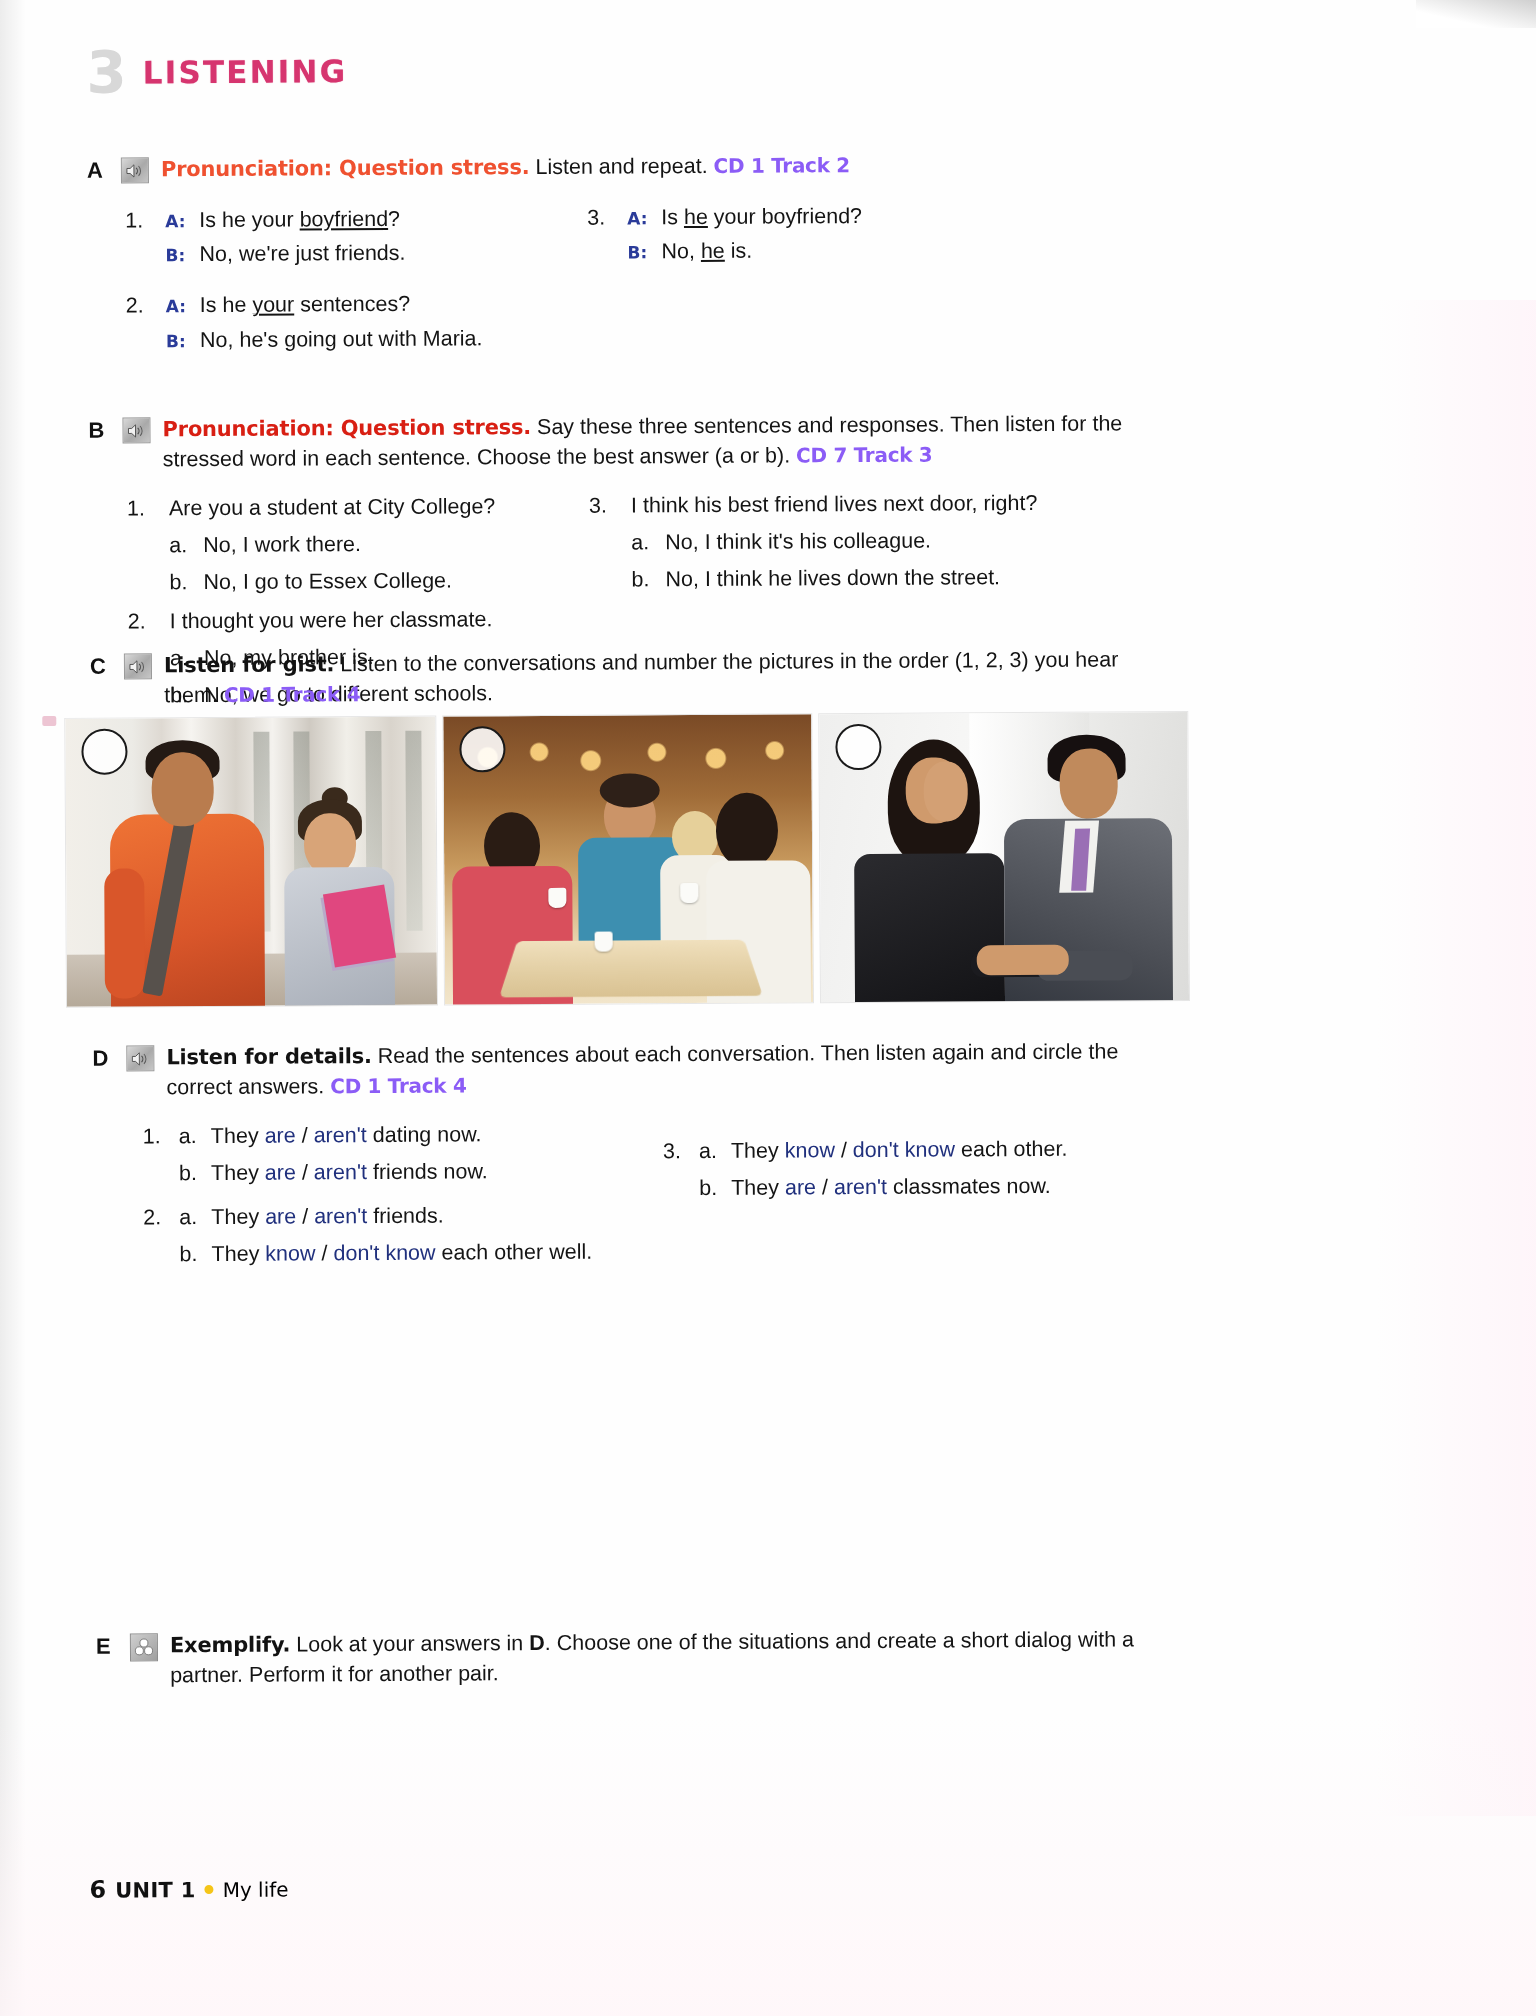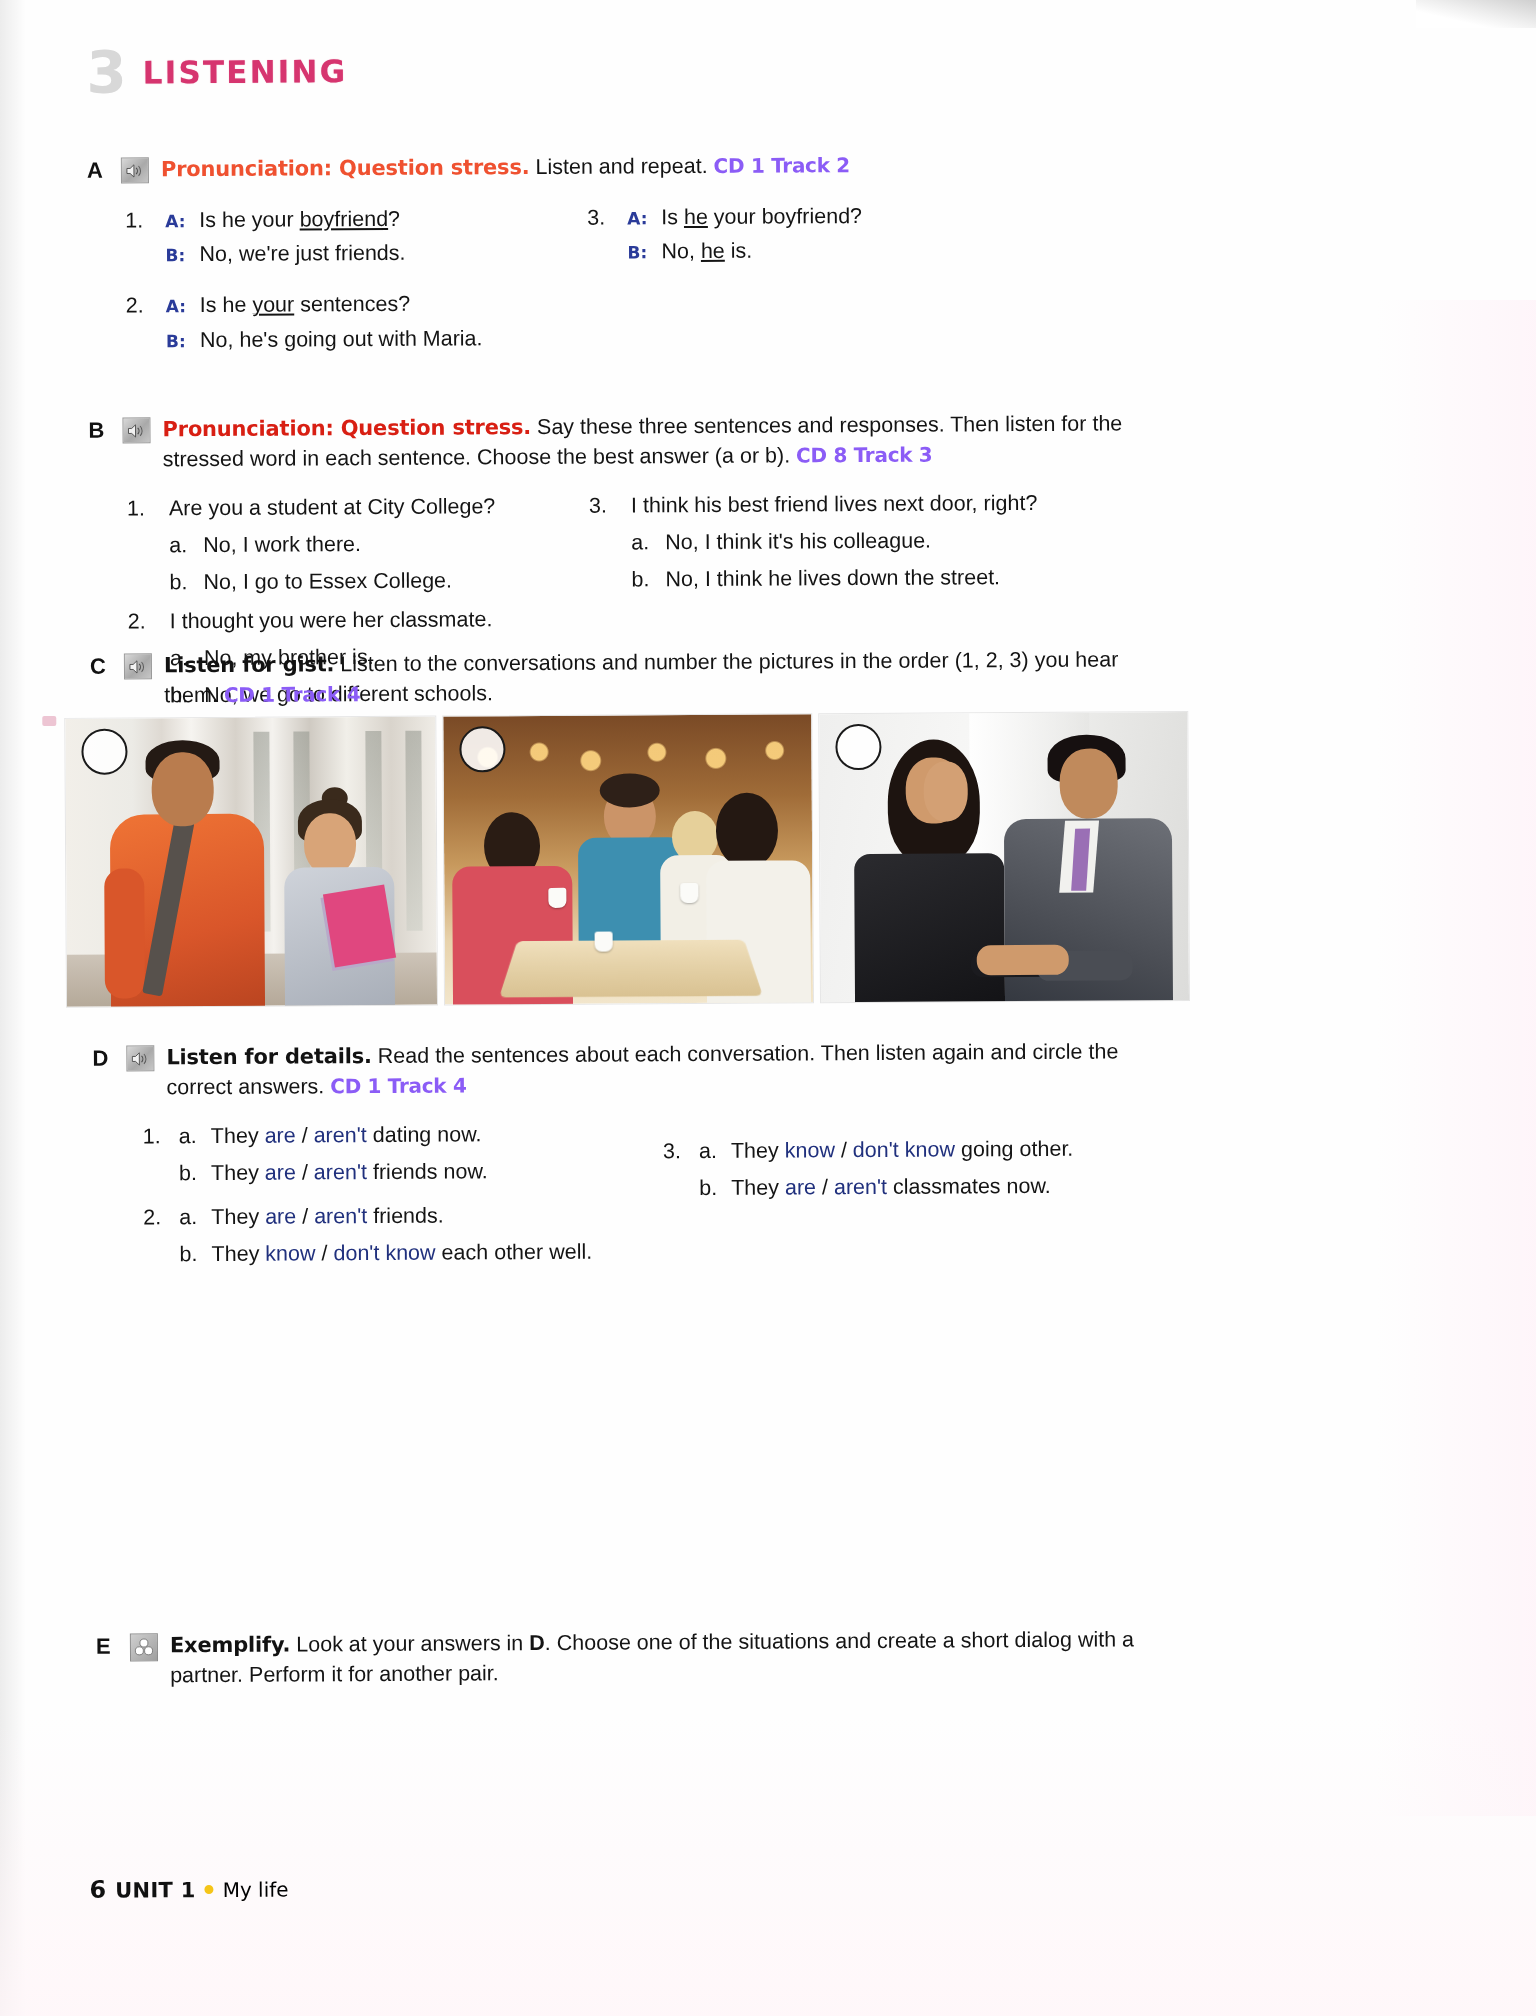--- a/index.html
+++ b/index.html
@@ -525,21 +525,21 @@
     <div class="ex-head">
       <span class="ex-letter">B</span>
       <span class="icon-box">
         <svg width="18" height="15" viewBox="0 0 18 15">
           <path d="M1 5h3.2L8 1.4v12.2L4.2 10H1z" fill="#f2f2f2" stroke="#4a4a4a" stroke-width="0.9"></path>
           <path d="M10.2 4.4a4.4 4.4 0 0 1 0 6.2" fill="none" stroke="#4a4a4a" stroke-width="1.1"></path>
           <path d="M12.6 2.6a7 7 0 0 1 0 9.8" fill="none" stroke="#5c5c5c" stroke-width="1"></path>
         </svg>
       </span>
       <span class="ex-text">
-        <span class="lead-red">Pronunciation: Question stress.</span><span> Say these three sentences and responses. Then listen for the stressed word in each sentence. Choose the best answer (a or b). </span><span class="track">CD 8 Track 3</span>
+        <span class="lead-red">Pronunciation: Question stress.</span><span> Say these three sentences and responses. Then listen for the stressed word in each sentence. Choose the best answer (a or b). </span><span class="track">CD 7 Track 3</span>
       </span>
     </div>
 
     <div class="cols" style="height:230px; margin-top:16px;">
       <div class="col" style="left:38px; width:490px;">
 
         <div class="q-item">
           <div class="q-line">
             <span class="q-num">1.</span>
             <span>Are you a student at City College?</span>
@@ -709,21 +709,21 @@
             <span><span>They </span><span class="choice">know</span><span> / </span><span class="choice">don't know</span><span> each other well.</span></span>
           </div>
         </div>
       </div>
 
       <div class="col" style="left:570px; width:520px; top:18px;">
         <div class="d-item">
           <div class="d-line">
             <span class="d-num">3.</span>
             <span class="d-letter">a.</span>
-            <span><span>They </span><span class="choice">know</span><span> / </span><span class="choice">don't know</span><span> going other.</span></span>
+            <span><span>They </span><span class="choice">know</span><span> / </span><span class="choice">don't know</span><span> each other.</span></span>
           </div>
           <div class="d-line d-indent">
             <span class="d-letter">b.</span>
             <span><span>They </span><span class="choice">are</span><span> / </span><span class="choice">aren't</span><span> classmates now.</span></span>
           </div>
         </div>
       </div>
     </div>
   </div>
 

